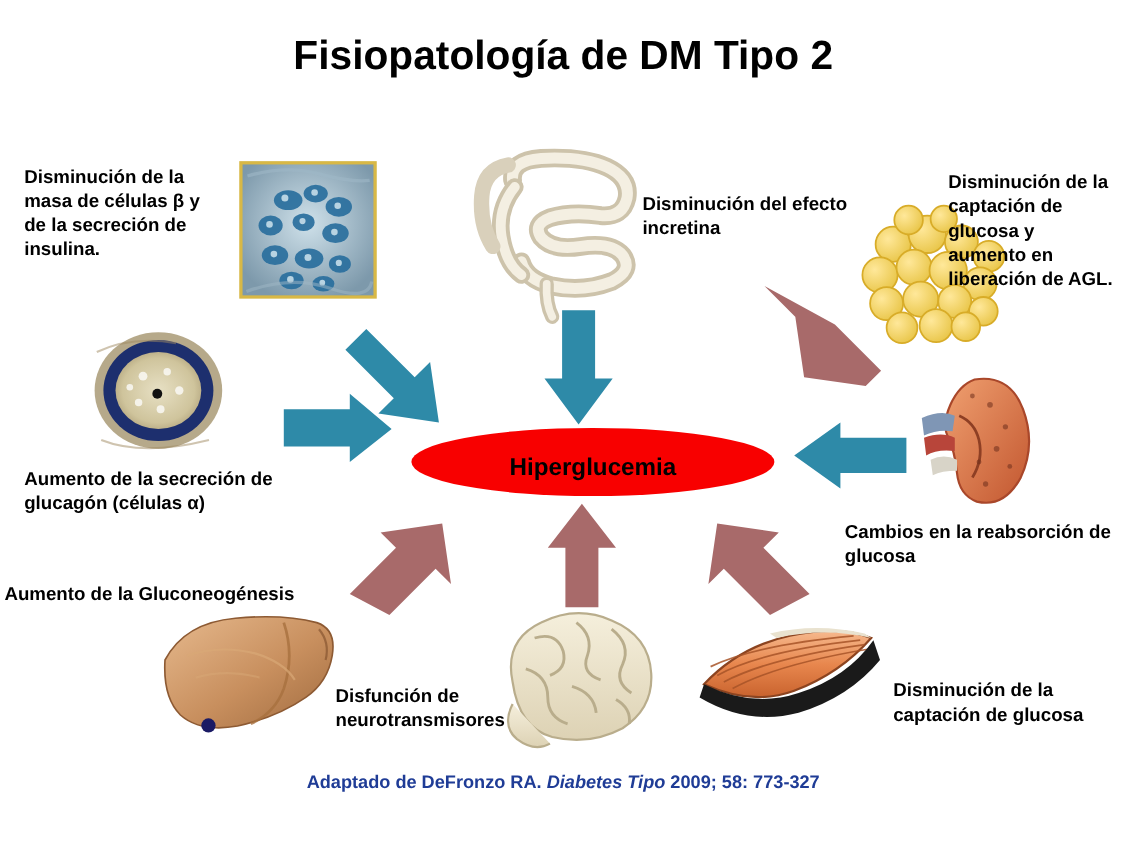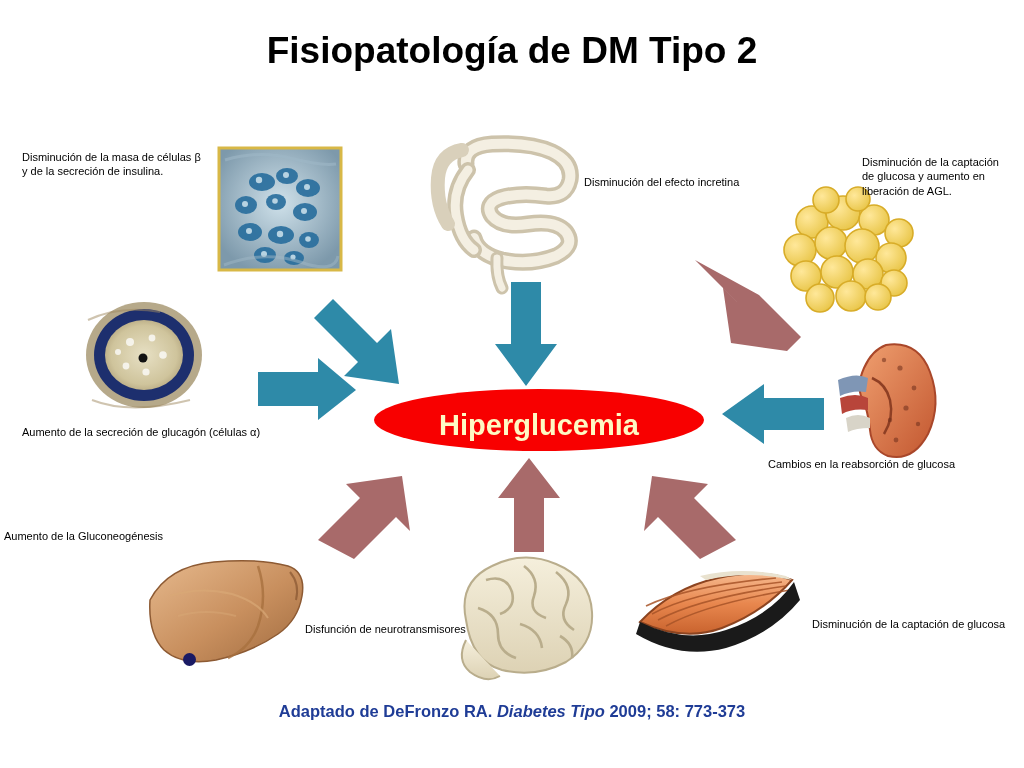--- a/index.html
+++ b/index.html
@@ -24,40 +24,40 @@
     left: 0;
     width: 1024px;
     text-align: center;
     font-size: 37px;
     font-weight: bold;
     color: #000000;
     letter-spacing: 0px;
   }
   .label {
     position: absolute;
-    font-size: 11px;
-    font-weight: normal;
+    font-size: 17px;
+    font-weight: bold;
     color: #000000;
     line-height: 1.30;
   }
   .center-ellipse {
     position: absolute;
     left: 374px;
     top: 389px;
     width: 330px;
     height: 62px;
     border-radius: 50%;
     background: #f80000;
     display: flex;
     align-items: center;
     justify-content: center;
   }
   .center-ellipse span {
-    color: #fef9c3;
-    font-size: 29px;
+    color: #000000;
+    font-size: 22px;
     font-weight: bold;
     margin-top: 10px;
   }
   .caption {
     position: absolute;
     left: 0;
     top: 702px;
     width: 1024px;
     text-align: center;
     font-size: 16.5px;
@@ -304,25 +304,25 @@
   <div class="label" style="left:22px; top:150px; width:182px;">Disminución de la masa de células β y de la secreción de insulina.</div>
 
   <div class="label" style="left:22px; top:425px; width:250px;">Aumento de la secreción de glucagón (células α)</div>
 
   <div class="label" style="left:4px; top:529px; width:330px;">Aumento de la Gluconeogénesis</div>
 
   <div class="label" style="left:862px; top:155px; width:152px;">Disminución de la captación de glucosa y aumento en liberación de AGL.</div>
 
   <div class="label" style="left:584px; top:175px; width:190px;">Disminución del efecto incretina</div>
 
-  <div class="label" style="left:768px; top:457px; width:254px;">Cambios en la reabsorción de glucosa</div>
+  <div class="label" style="left:768px; top:473px; width:254px;">Cambios en la reabsorción de glucosa</div>
 
   <div class="label" style="left:305px; top:622px; width:180px;">Disfunción de neurotransmisores</div>
 
   <div class="label" style="left:812px; top:617px; width:205px;">Disminución de la captación de glucosa</div>
 
   <div class="dot"></div>
 
   <div class="caption">
-    <span>Adaptado de  DeFronzo RA. </span><i>Diabetes Tipo</i><span> 2009; 58: 773-373</span>
+    <span>Adaptado de  DeFronzo RA. </span><i>Diabetes Tipo</i><span> 2009; 58: 773-327</span>
   </div>
 
 </div>
 
 </body></html>

